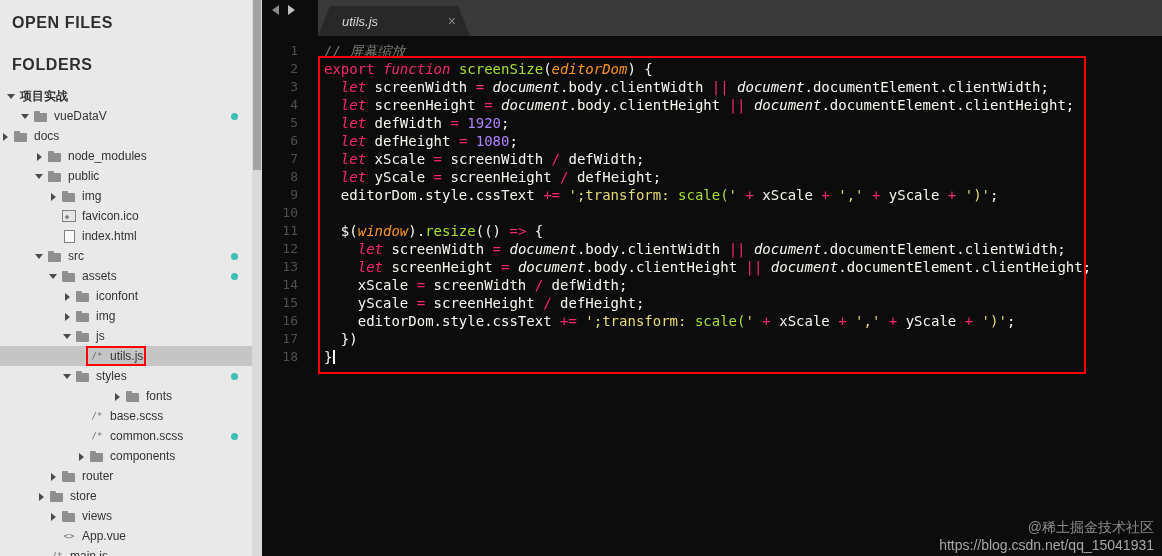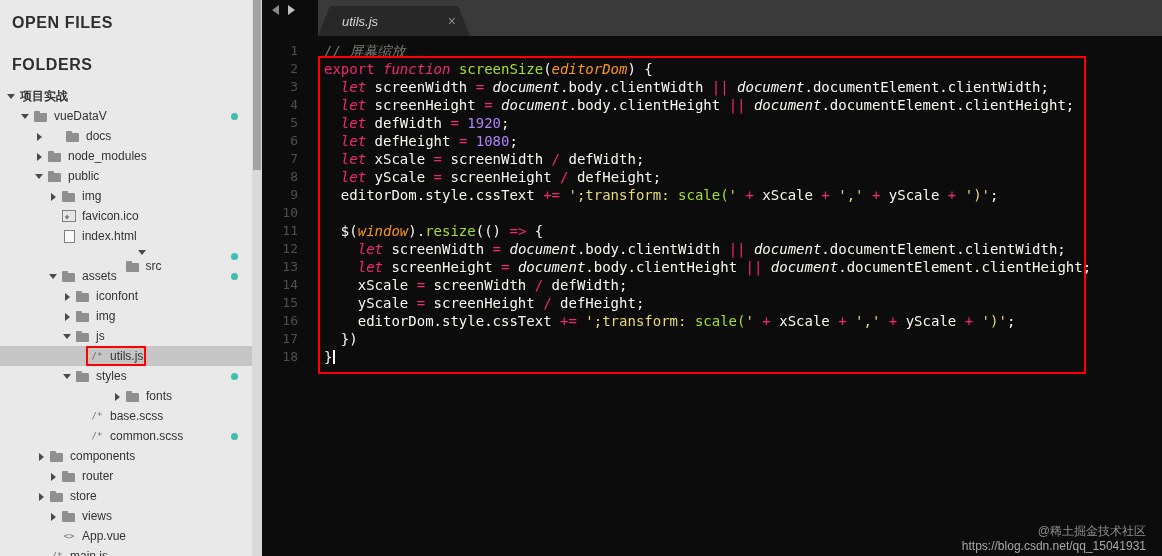--- a/index.html
+++ b/index.html
@@ -59,21 +59,21 @@
   .t-ki{color:var(--kw);font-style:italic;}
   .t-f{color:var(--fn);}
   .t-pr{color:var(--par);font-style:italic;}
   .t-s{color:var(--str);}
   .t-n{color:var(--num);}
   .t-c{color:#7a7a72;font-style:italic;}
   .t-d{color:#f8f8f2;font-style:italic;}
   .caret{display:inline-block;width:2px;height:14px;background:#fff;vertical-align:-2px;margin-left:1px;}
   .code-annotation{position:absolute;left:56px;top:56px;width:768px;height:318px;border:2px solid var(--annotation_red);pointer-events:none;}
 
-  .watermark{position:absolute;right:16px;bottom:2px;text-align:right;font-size:12px;line-height:1.25;}
+  .watermark{position:absolute;right:8px;bottom:2px;text-align:right;font-size:14px;line-height:1.25;}
   .watermark .wm1{color:#8d8d8d;}
   .watermark .wm2{color:#a8a8a8;}
 </style>
 </head>
 <body>
 
 <div class="app">
 
   <aside class="sidebar">
     <div class="side-title">OPEN FILES</div>
@@ -86,21 +86,21 @@
           </span>
         </div>
         <div class="trow" style="padding-left: 20px;">
           <span class="arrow open"></span>
           <span class="rowinner">
             <span class="ficon folder"></span>
             <span class="lbl">vueDataV</span>
           </span>
           <span class="dot"></span>
         </div>
-        <div class="trow" style="padding-left: 34px; gap: 18px;">
+        <div class="trow" style="">
           <span class="arrow closed"></span>
           <span class="rowinner">
             <span class="ficon folder"></span>
             <span class="lbl">docs</span>
           </span>
         </div>
         <div class="trow" style="padding-left: 34px;">
           <span class="arrow closed"></span>
           <span class="rowinner">
             <span class="ficon folder"></span>
@@ -128,21 +128,21 @@
             <span class="lbl">favicon.ico</span>
           </span>
         </div>
         <div class="trow" style="padding-left: 48px;">
           <span class="arrow none"></span>
           <span class="rowinner">
             <span class="ficon file"></span>
             <span class="lbl">index.html</span>
           </span>
         </div>
-        <div class="trow" style="padding-left: 34px; flex-direction: column;">
+        <div class="trow" style="padding-left: 34px;">
           <span class="arrow open"></span>
           <span class="rowinner">
             <span class="ficon folder"></span>
             <span class="lbl">src</span>
           </span>
           <span class="dot"></span>
         </div>
         <div class="trow" style="padding-left: 48px;">
           <span class="arrow open"></span>
           <span class="rowinner">
@@ -202,21 +202,21 @@
           </span>
         </div>
         <div class="trow" style="padding-left: 76px;">
           <span class="arrow none"></span>
           <span class="rowinner">
             <span class="ficon slashstar"></span>
             <span class="lbl">common.scss</span>
           </span>
           <span class="dot"></span>
         </div>
-        <div class="trow" style="padding-left: 36px;">
+        <div class="trow" style="padding-left: 76px;">
           <span class="arrow closed"></span>
           <span class="rowinner">
             <span class="ficon folder"></span>
             <span class="lbl">components</span>
           </span>
         </div>
         <div class="trow" style="padding-left: 48px;">
           <span class="arrow closed"></span>
           <span class="rowinner">
             <span class="ficon folder"></span>

